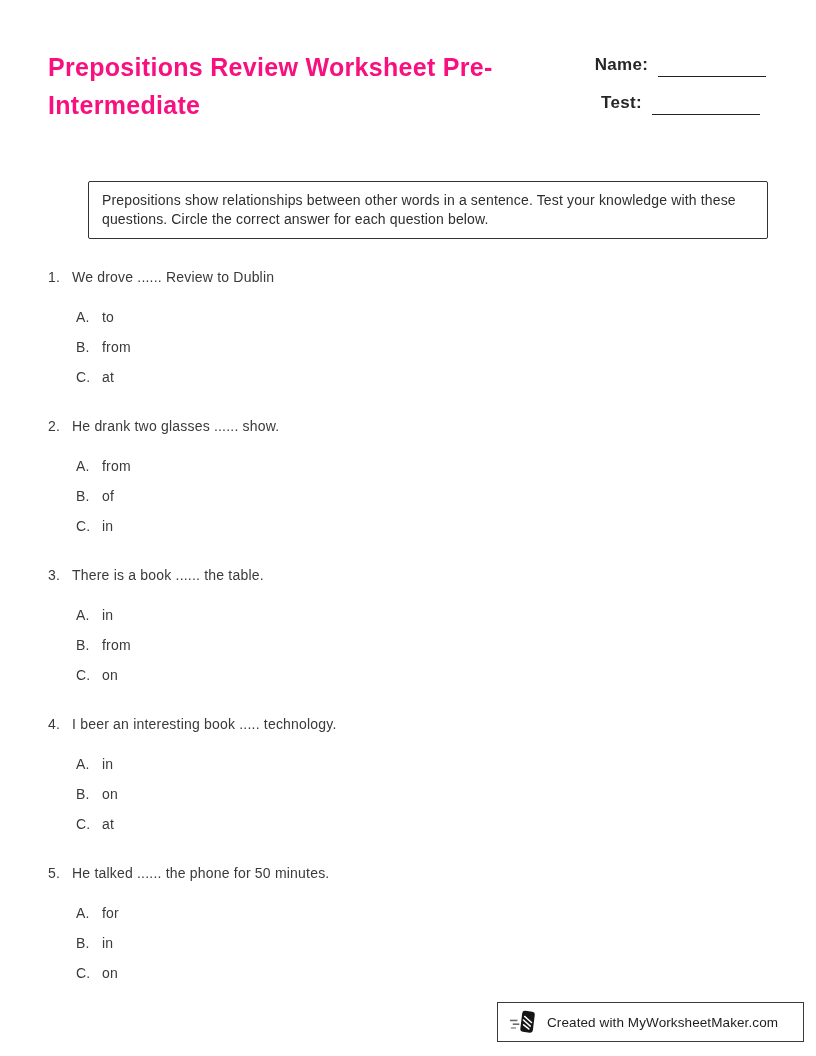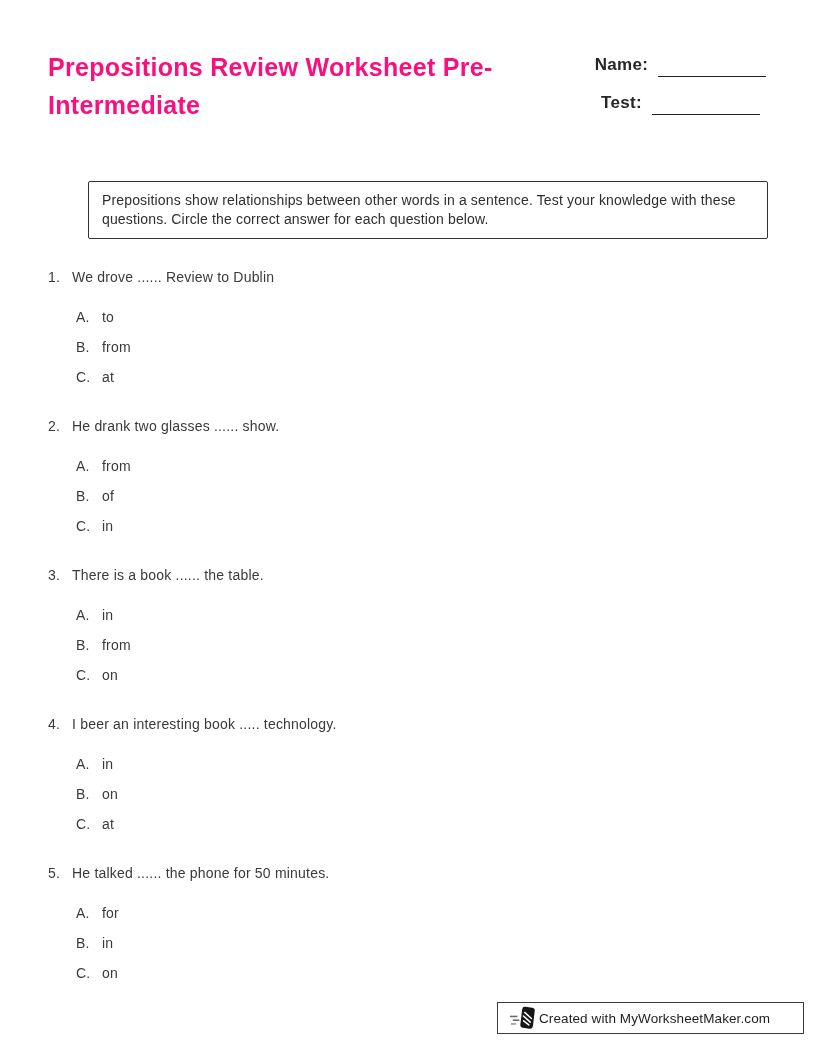--- a/index.html
+++ b/index.html
@@ -32,23 +32,23 @@
     font-size:14px;line-height:19px;letter-spacing:0.15px;color:#2E2E2E;margin-left:40px;
   }
   .questions{margin-top:30px;}
   .question{margin-bottom:33px;}
   .q-line{display:flex;font-size:14px;line-height:17px;letter-spacing:0.2px;color:#3A3A3A;}
   .q-num{width:24px;flex:none;}
   .options{margin-top:23px;margin-left:28px;display:flex;flex-direction:column;gap:14px;}
   .option{display:flex;font-size:14px;line-height:16px;letter-spacing:0.2px;color:#3A3A3A;}
   .opt-letter{width:26px;flex:none;}
   .footer-badge{
-    position:absolute;left:497px;top:1002px;width:307px;height:32px;
+    position:absolute;left:497px;top:1002px;width:307px;height:40px;
     border:1.6px solid #3A3A3A;background:#ffffff;
-    display:flex;align-items:center;padding:0 11px;
+    display:flex;align-items:center;gap:8px;padding:0 11px;
   }
   .footer-text{font-size:13.5px;color:#1E1E1E;letter-spacing:0.1px;white-space:nowrap;}
   .logo-icon{flex:none;width:30px;height:30px;display:block;}
 </style>
 </head>
 <body>
 
 <div class="content">
 
   <div class="header">

